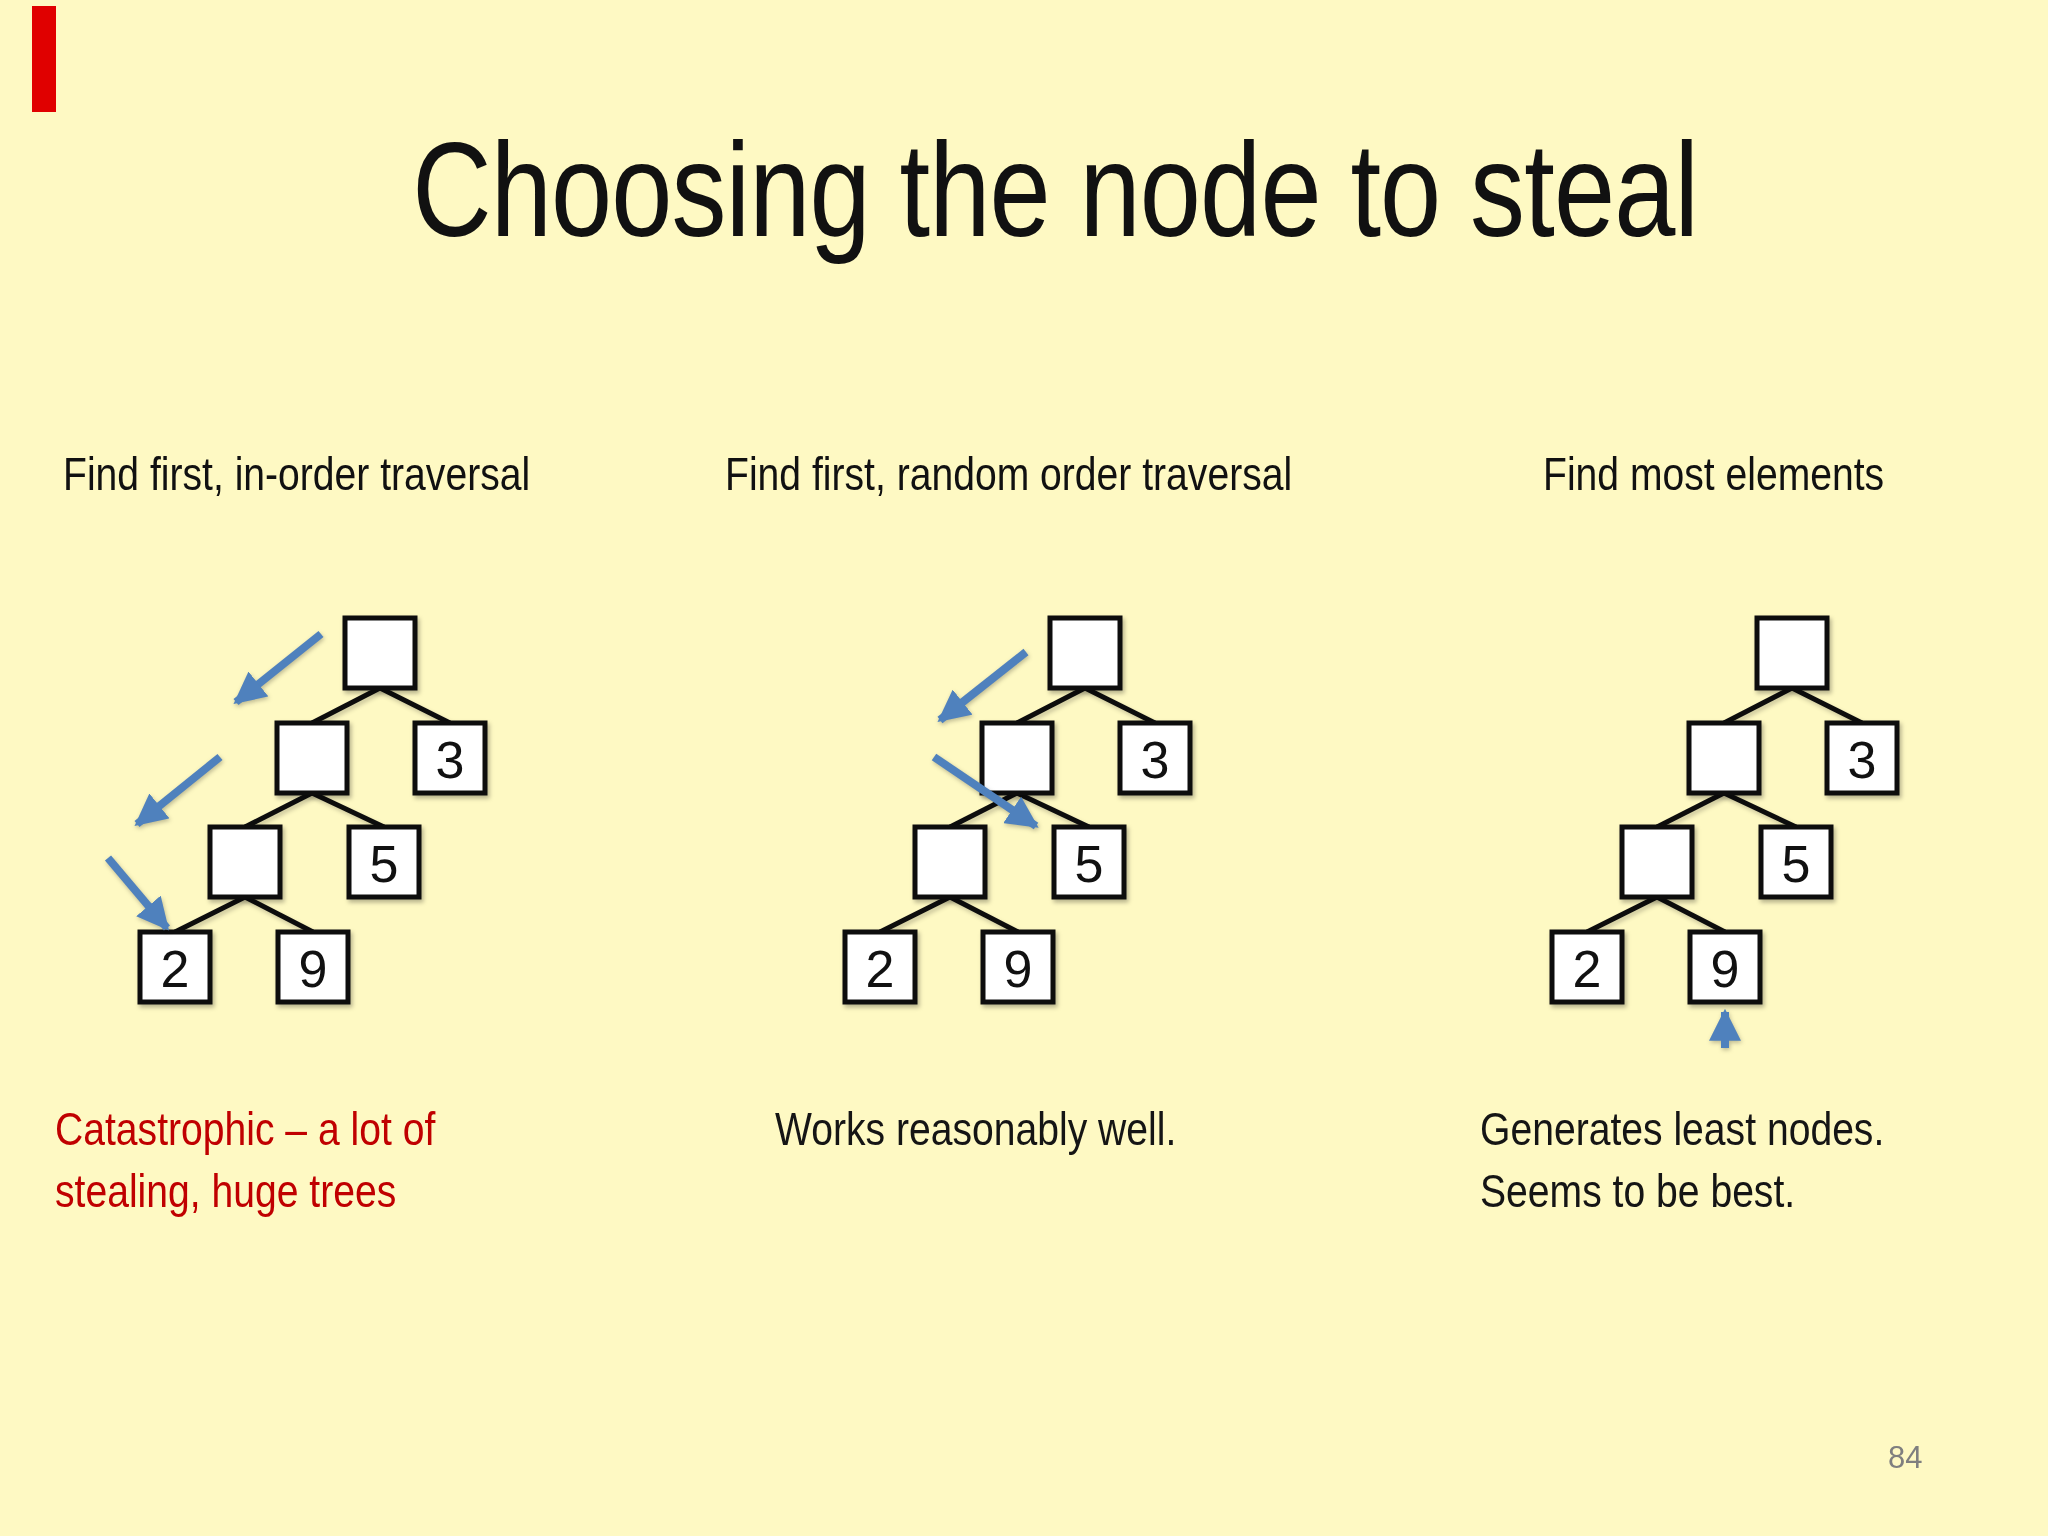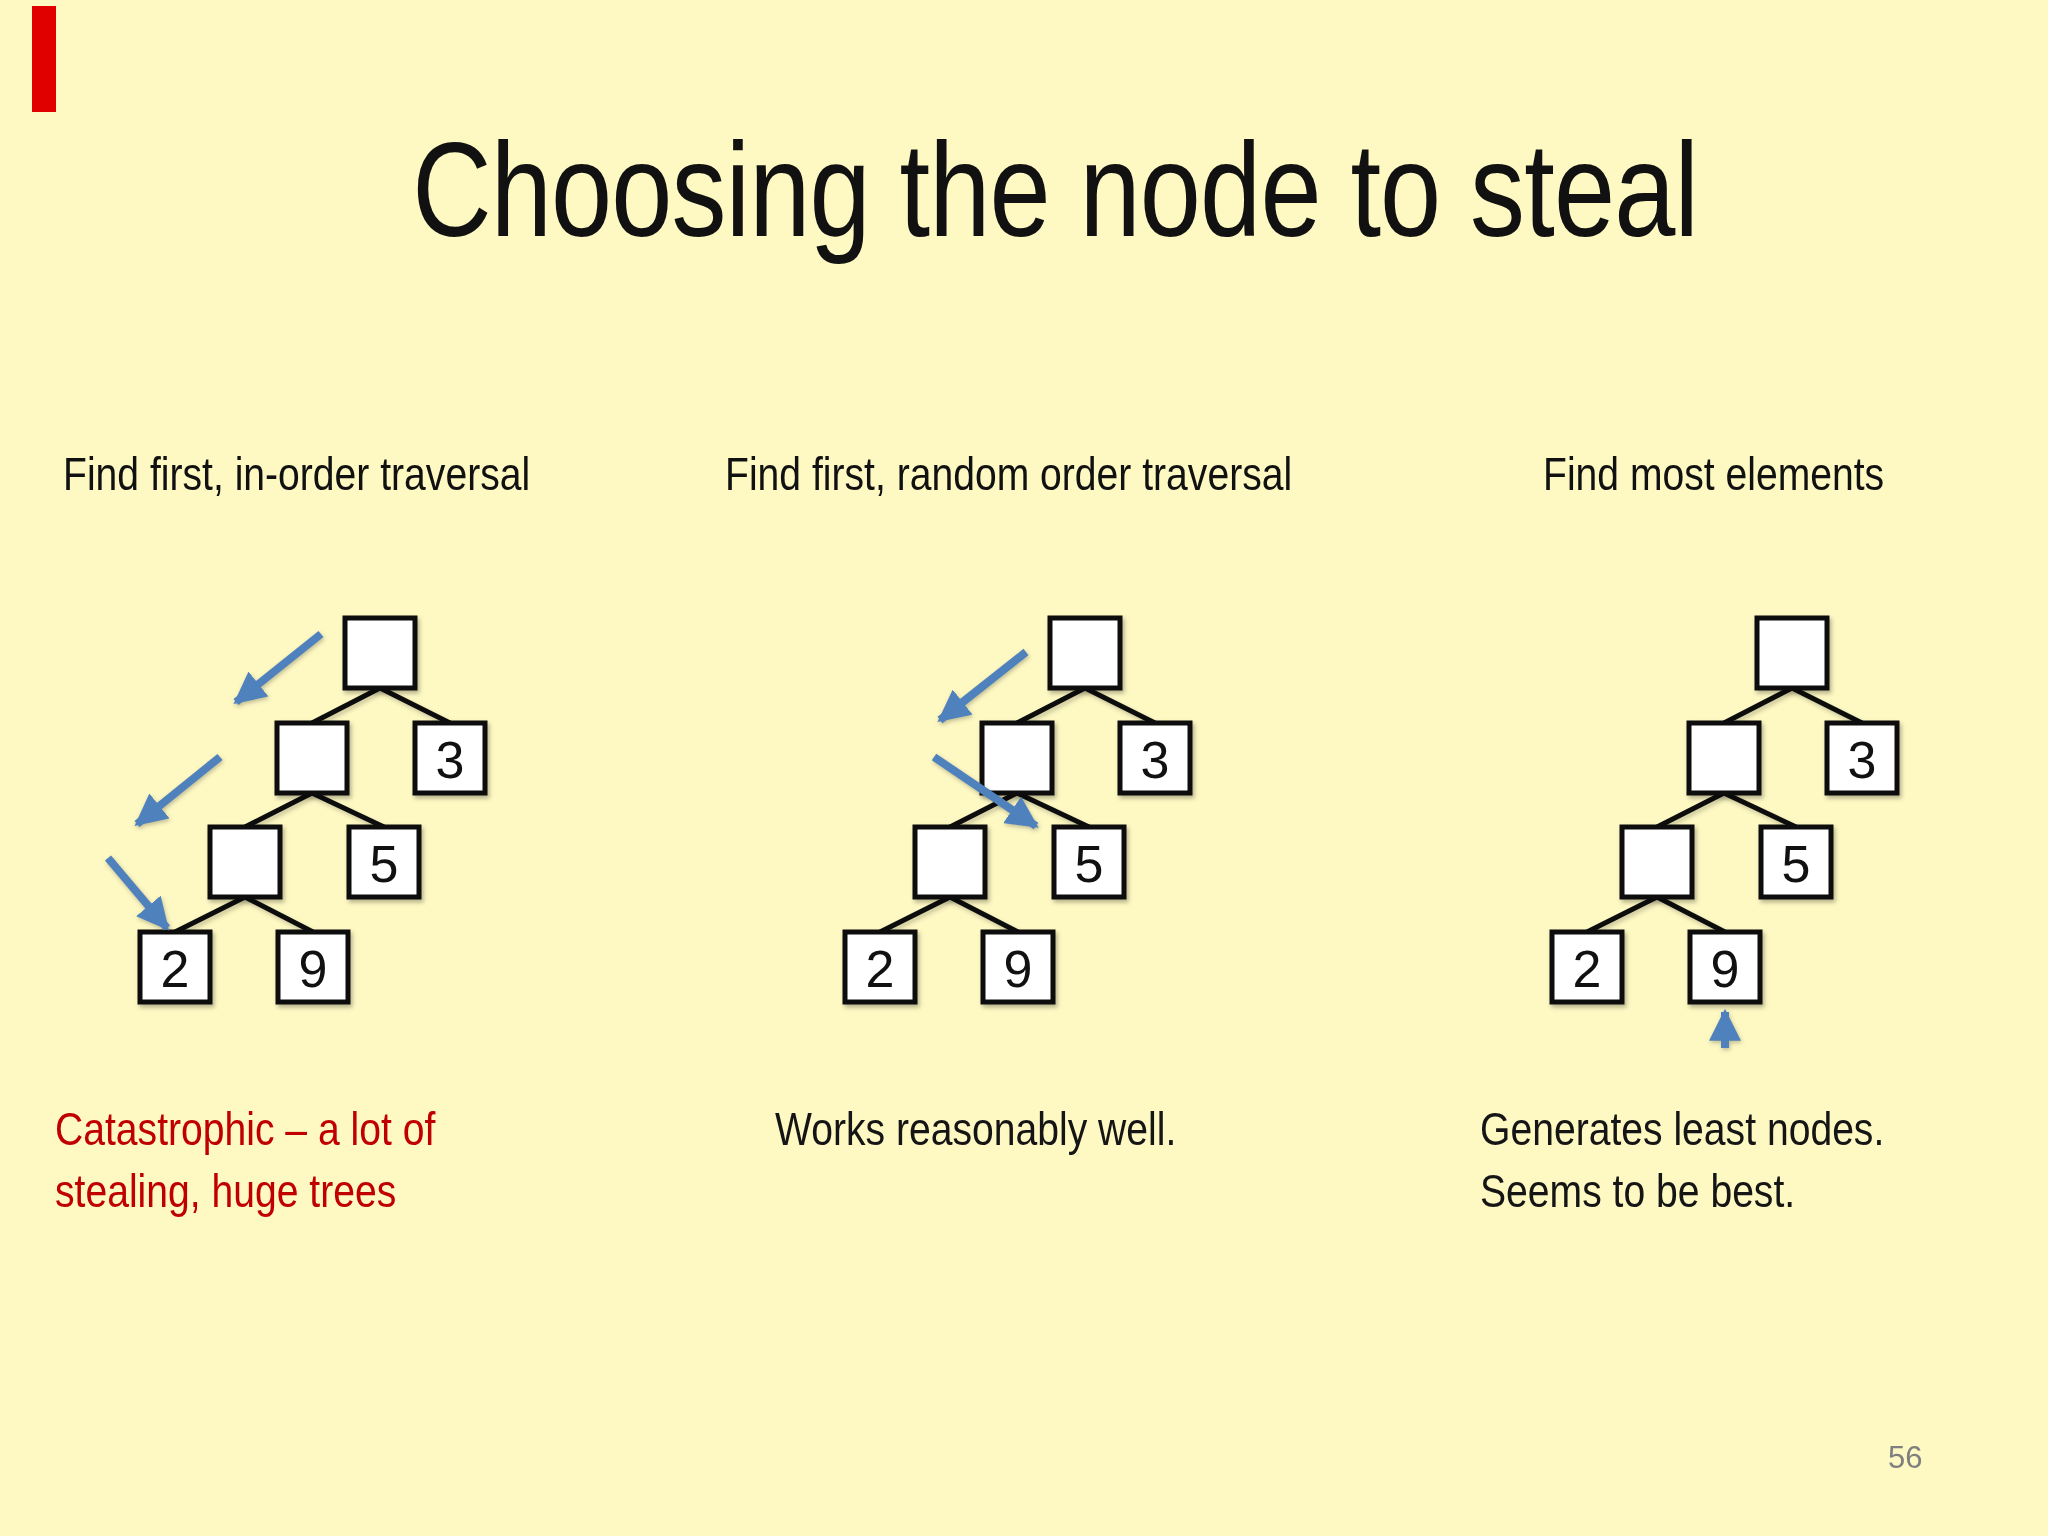--- a/index.html
+++ b/index.html
@@ -170,15 +170,15 @@
     <div>stealing, huge trees</div>
   </div>
   <div class="caption c2" style="color: rgb(21, 21, 21);">
     <div>Works reasonably well.</div>
   </div>
   <div class="caption c3" style="color: rgb(21, 21, 21);">
     <div>Generates least nodes.</div>
     <div>Seems to be best.</div>
   </div>
 
-  <div class="page-number" style="color: rgb(127, 127, 127);">56</div>
+  <div class="page-number" style="color: rgb(127, 127, 127);">84</div>
 
 </div>
 
 </body></html>

